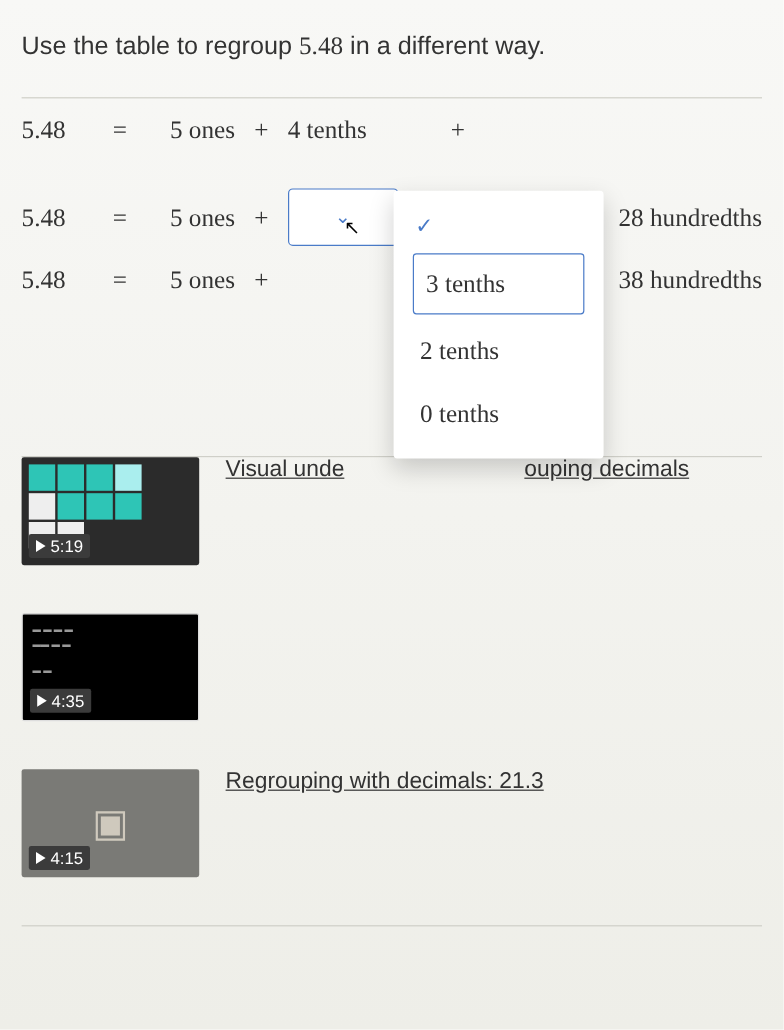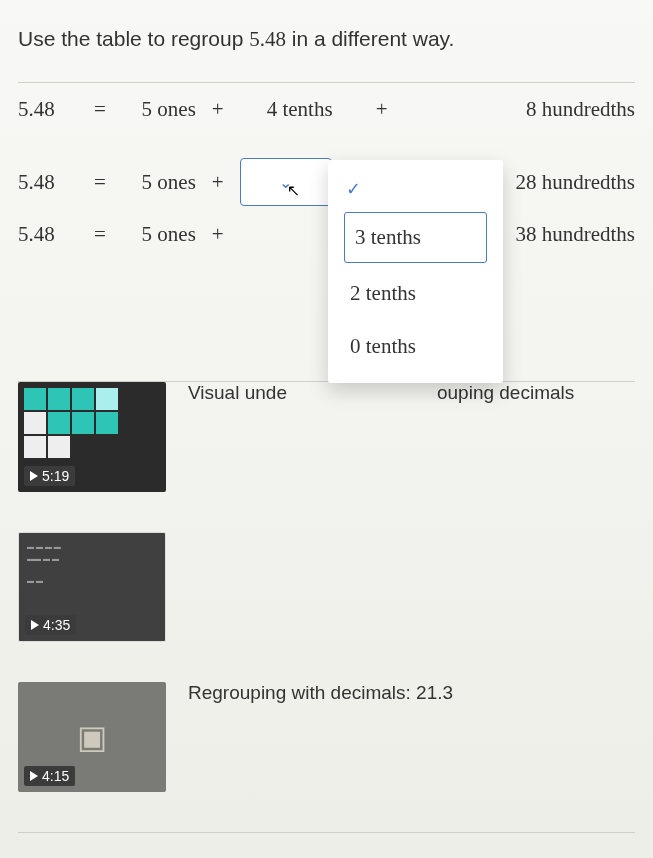--- a/index.html
+++ b/index.html
@@ -17,21 +17,21 @@
     
     .table-wrap { position: relative; }
     .hr { border: none; border-top: 1.5px solid #cfcfc8; margin: 0; }
     
     .eq-row { display: flex; align-items: center; padding: 14px 0; font-size: 21px; }
     .eq-row .num { font-family: "Times New Roman", serif; min-width: 64px; }
     .eq-row .eq { margin: 0 12px; font-family: "Times New Roman", serif; }
     .eq-row .ones { font-family: "Times New Roman", serif; min-width: 78px; text-align: right; }
     .eq-row .plus { margin: 0 16px; font-family: "Times New Roman", serif; }
     .eq-row .tenths, .eq-row .hund { font-family: "Times New Roman", serif; }
-    .eq-row .tenths { min-width: 120px; text-align: center; }
+    .eq-row .tenths { min-width: 120px; }
     .eq-row .hund-col { margin-left: auto; font-family: "Times New Roman", serif; }
 
     .dd-box {
       width: 92px; height: 48px;
       border: 1.5px solid #4A7BC8;
       border-radius: 4px;
       background: #fff;
       display: flex;
       align-items: center;
       justify-content: center;
@@ -68,67 +68,66 @@
     .dd-item.selected {
       border: 1.5px solid #4A7BC8;
       border-radius: 3px;
       margin: 4px 16px;
       padding: 12px 10px;
     }
 
     .related-heading { font-size: 18px; color: #444; margin-top: 24px; margin-bottom: 22px; }
     .video-row { display: flex; align-items: flex-start; gap: 22px; margin-bottom: 40px; }
     .thumb {
-      width: 148px; height: 110px;
+      width: 148px; height: 90px;
       background: #555; border-radius: 2px;
       position: relative;
       flex-shrink: 0;
     }
     .thumb-1 { background: #2b2b2b; }
-    .thumb-2 { background: #404040; border:1px solid #ddd; }
+    .thumb-2 { background: #000000; border:1px solid #ddd; }
     .thumb-3 { background: #7a7a76; display:flex; align-items:center; justify-content:center;}
     .grid-ill { display:flex; flex-wrap: wrap; width:120px; padding:6px; gap:2px;}
     .grid-ill span { width:22px; height:22px; background:#2ec5b6; display:block;}
     .grid-ill span.w { background:#eee; }
     .grid-ill span.p { background:#aee; }
     .cam-ico { color:#cfc9bd; font-size:32px;}
     .badge {
       position: absolute;
       left: 6px; bottom: 6px;
       background: #3b3b3b; color:#fff;
       font-size: 14px; padding: 2px 6px;
       display: flex; align-items: center; gap:4px;
       border-radius: 2px;
     }
     .play-tri {
       display:inline-block; width:0; height:0;
       border-left: 8px solid #fff;
       border-top: 5px solid transparent;
       border-bottom: 5px solid transparent;
     }
-    .vid-title { font-size: 19px; color: #333; }
+    .vid-title { font-size: 19px; color: #333; text-decoration: underline; }
   </style>
 </head>
 <body>
 
 <div class="container">
   <div class="prompt">
     <span>Use the table to regroup </span><span class="mathnum">5.48</span><span> in a different way.</span>
   </div>
 
   <div class="table-wrap">
     <hr class="hr">
     <div class="eq-row">
       <span class="num">5.48</span>
       <span class="eq">=</span>
       <span class="ones">5 ones</span>
       <span class="plus">+</span>
       <span class="tenths">4 tenths</span>
       <span class="plus">+</span>
-      <span class="hund-col">8 hundredths</span>
     </div>
 
     <div class="eq-row" style="padding-top:22px; padding-bottom:8px;">
       <span class="num">5.48</span>
       <span class="eq">=</span>
       <span class="ones">5 ones</span>
       <span class="plus">+</span>
       <span style="min-width:120px; display:flex;">
         <span class="dd-box">
           <span class="chev">⌄</span>

